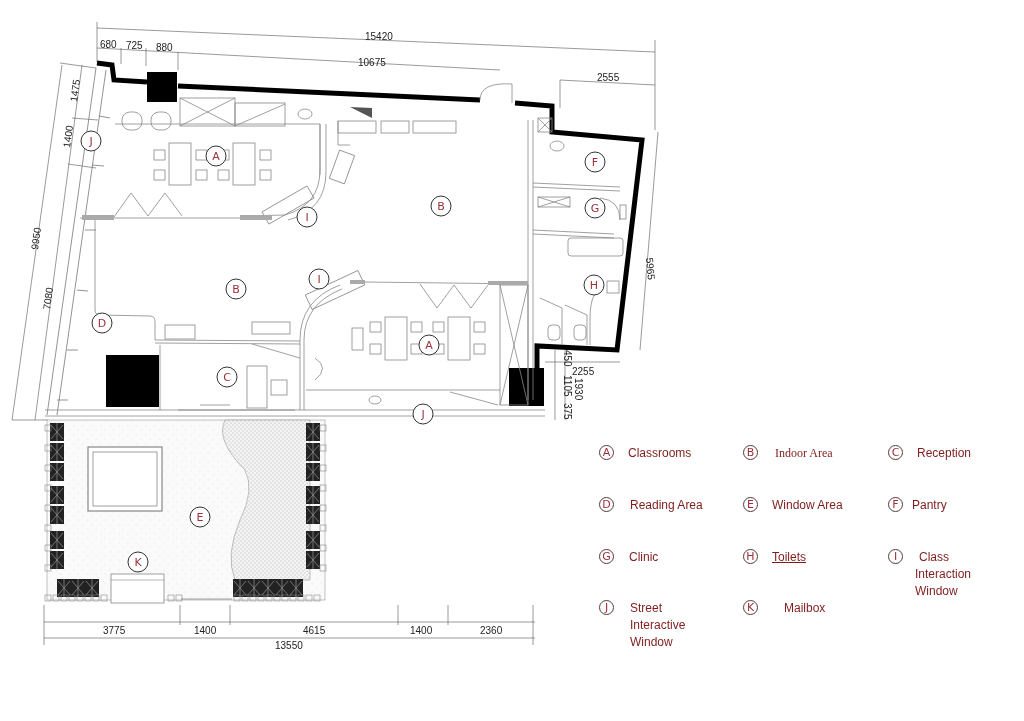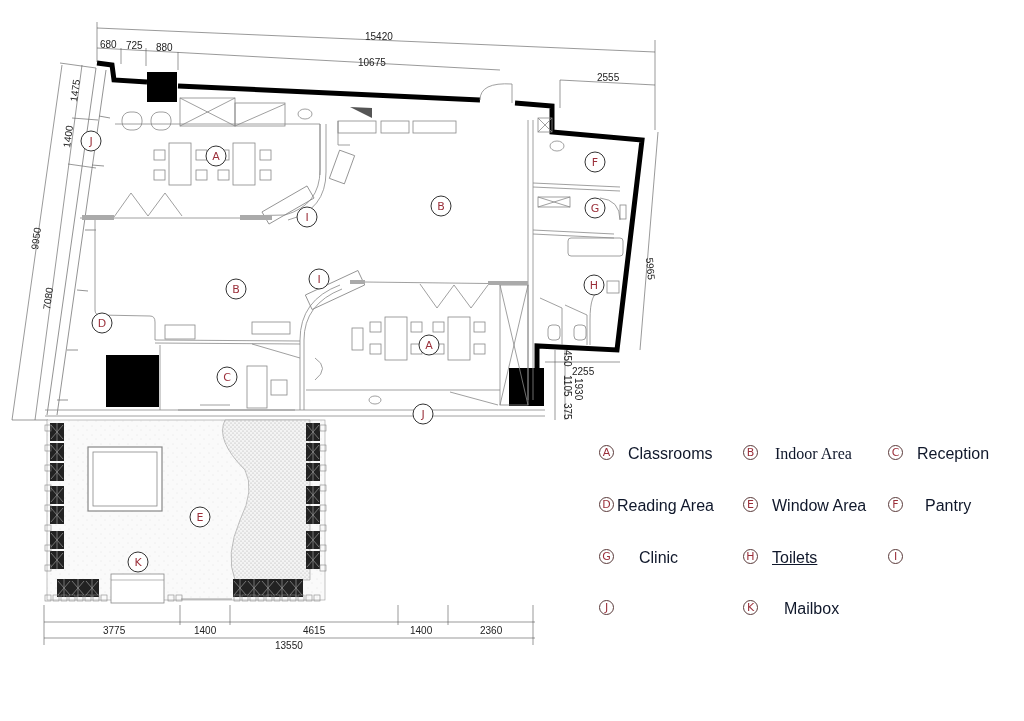--- a/index.html
+++ b/index.html
@@ -6,21 +6,21 @@
   body { width: 1024px; height: 721px; position: relative; overflow: hidden;
          font-family: "Liberation Sans", sans-serif; }
   #plan { position: absolute; left: 0; top: 0; }
   .dim { font-family: "Liberation Sans", sans-serif; font-size: 10px; fill: #222; }
   .marker-text { font-family: "DejaVu Sans", sans-serif; font-size: 11px; fill: #9b2f3a; text-anchor: middle; dominant-baseline: central; }
   .legend { position: absolute; left: 0; top: 0; width: 1024px; height: 721px; pointer-events: none; }
   .legend-item { position: absolute; display: flex; align-items: flex-start; pointer-events: auto; }
   .legend-badge { width: 15px; height: 15px; border: 1.3px solid #5a3a3a; border-radius: 50%;
                   display: flex; align-items: center; justify-content: center;
                   font-size: 11px; color: #9b2f3a; font-family: "DejaVu Sans", sans-serif; box-sizing: border-box; flex: none; }
-  .legend-label { color: #0f172a; font-size: 16px; line-height: 17px; margin-left: 14px; max-width: 80px; }
+  .legend-label { color: #7f1d1d; font-size: 12px; line-height: 17px; margin-left: 14px; max-width: 80px; }
 </style>
 </head>
 <body>
 
 <svg id="plan" width="1024" height="721" viewBox="0 0 1024 721">
   <defs>
     <pattern id="dots" width="4" height="4" patternUnits="userSpaceOnUse">
       <rect width="4" height="4" fill="#f4f4f4"></rect>
       <circle cx="1" cy="1" r="0.6" fill="#aaa"></circle>
       <circle cx="3" cy="3" r="0.6" fill="#aaa"></circle>
@@ -383,43 +383,45 @@
     <span class="legend-badge">B</span>
     <span class="legend-label" style="margin-left:17px;font-family:Liberation Serif, serif;">Indoor Area</span>
   </div>
   <div class="legend-item" style="left:888px; top:445px;">
     <span class="legend-badge">C</span>
     <span class="legend-label" style="margin-left:14px;text-align:right;">Reception</span>
   </div>
 
   <div class="legend-item" style="left:599px; top:497px;">
     <span class="legend-badge">D</span>
-    <span class="legend-label" style="margin-left:3px; max-width:100px;">Reading Area</span>
+    <span class="legend-label" style="margin-left:16px; max-width:100px;">Reading Area</span>
   </div>
   <div class="legend-item" style="left:743px; top:497px;">
     <span class="legend-badge">E</span>
     <span class="legend-label" style="margin-left:14px; max-width:100px;">Window Area</span>
   </div>
   <div class="legend-item" style="left:888px; top:497px;">
     <span class="legend-badge">F</span>
-    <span class="legend-label" style="margin-left:22px;text-align:right;">Pantry</span>
+    <span class="legend-label" style="margin-left:9px;text-align:right;">Pantry</span>
   </div>
 
   <div class="legend-item" style="left:599px; top:549px;">
     <span class="legend-badge">G</span>
-    <span class="legend-label" style="margin-left:25px;">Clinic</span>
+    <span class="legend-label" style="margin-left:15px;">Clinic</span>
   </div>
   <div class="legend-item" style="left:743px; top:549px;">
     <span class="legend-badge">H</span>
     <span class="legend-label" style="margin-left:14px;text-decoration:underline;">Toilets</span>
   </div>
   <div class="legend-item" style="left:888px; top:549px;">
     <span class="legend-badge">I</span>
+    <span class="legend-label" style="margin-left:12px; max-width:70px; text-indent:4px;">Class Interaction Window</span>
   </div>
 
   <div class="legend-item" style="left:599px; top:600px;">
     <span class="legend-badge">J</span>
+    <span class="legend-label" style="margin-left:16px; max-width:75px;">Street Interactive Window</span>
   </div>
   <div class="legend-item" style="left:743px; top:600px;">
     <span class="legend-badge">K</span>
     <span class="legend-label" style="margin-left:26px;">Mailbox</span>
   </div>
 </div>
 
 </body></html>

